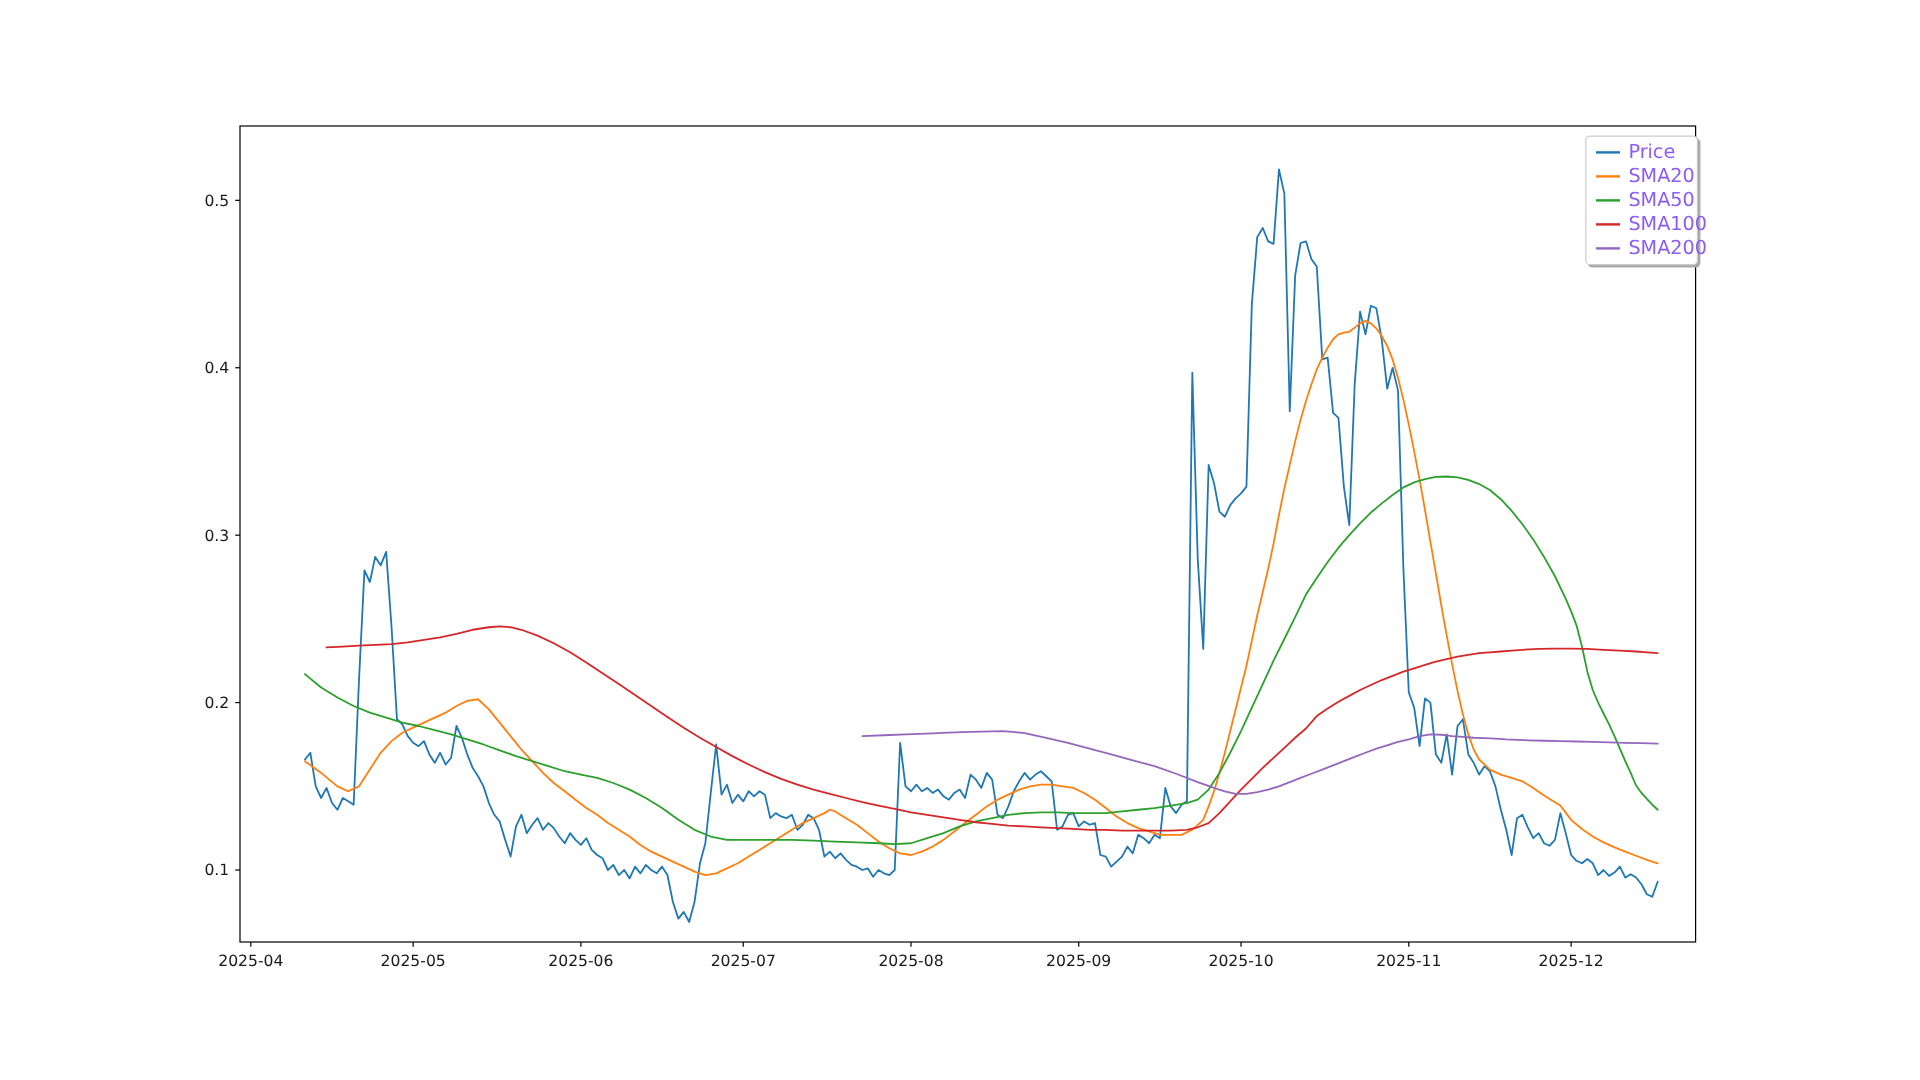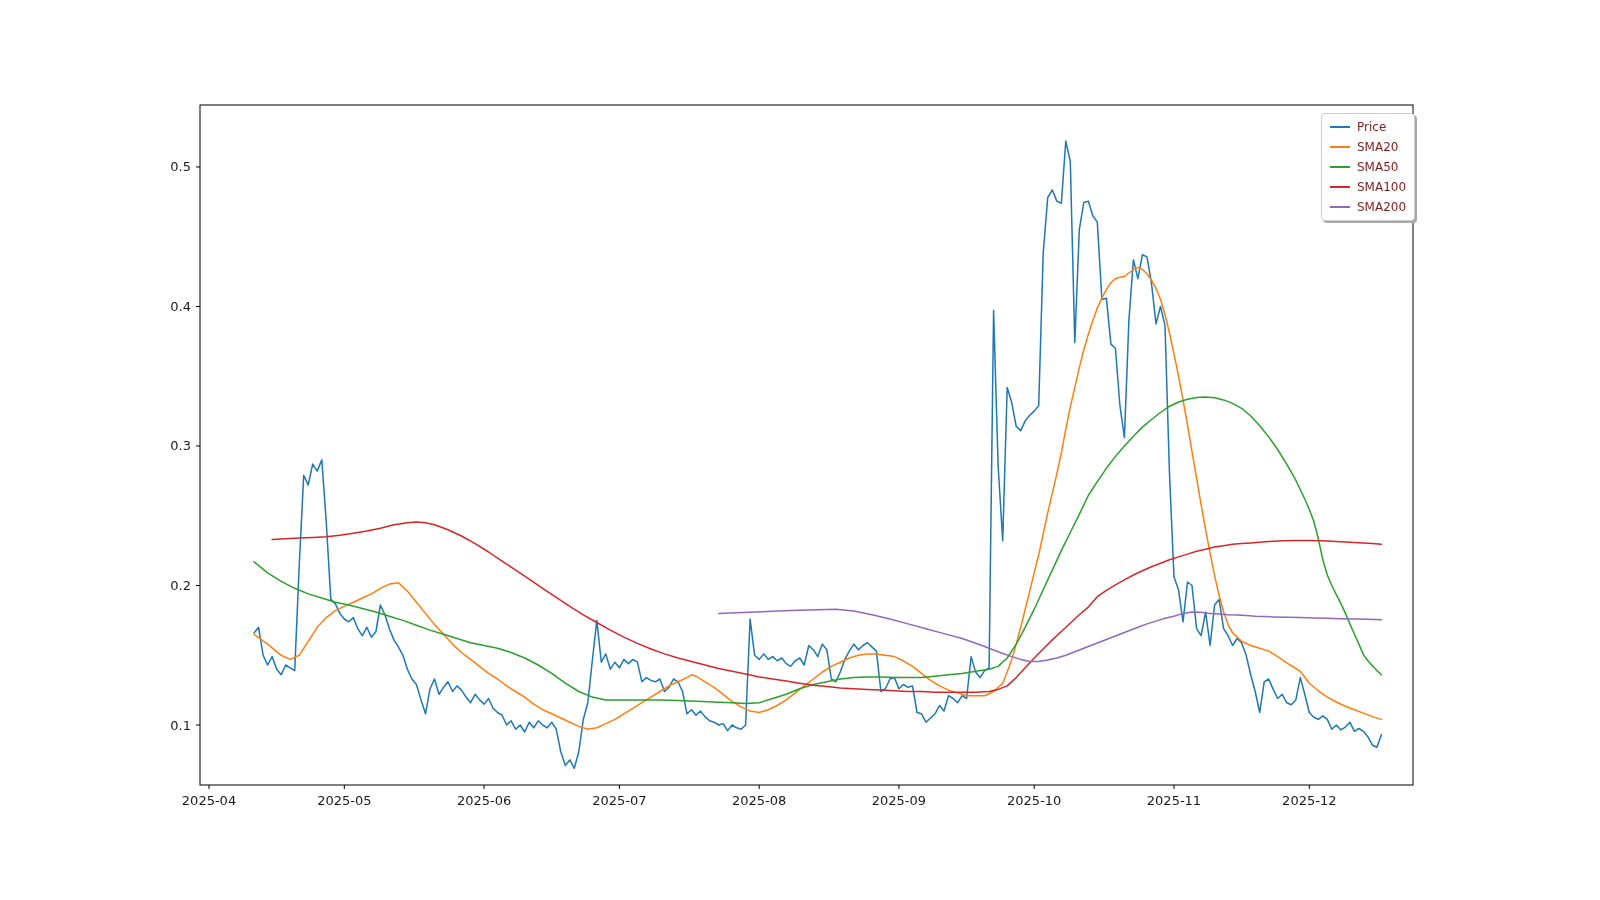--- a/index.html
+++ b/index.html
@@ -1,21 +1,21 @@
 <!DOCTYPE html>
 <html><head>
 <meta charset="utf-8">
 <style>
   html,body{margin:0;padding:0;background:#ffffff;}
   .figure{position:relative;width:1600px;height:900px;background:#ffffff;font-family:"DejaVu Sans","Liberation Sans",sans-serif;overflow:hidden;}
   .figure svg{position:absolute;left:0;top:0;}
   .legend{position:absolute;left:1321px;top:113px;width:76px;background:#ffffff;border:1px solid #cccccc;border-radius:4px;padding:6px 8px;box-shadow:2px 2px 0 #a8a8a8;display:flex;flex-direction:column;gap:6px;z-index:2;}
   .legend-row{display:flex;align-items:center;gap:7px;height:14px;}
   .swatch{display:inline-block;width:20px;height:2px;flex:0 0 20px;}
-  .legend-label{font-size:12px;color:#7f1d1d;line-height:14px;white-space:nowrap;}
+  .legend-label{font-size:16px;color:#8b5cf6;line-height:14px;white-space:nowrap;}
 </style>
 </head>
 <body>
 
 <div class="figure">
   <svg id="plot-svg" width="1600" height="900" viewBox="0 0 1600 900">
       <polyline points="254.1,632.9 258.6,627.3 263.1,655.3 267.6,665.0 272.1,656.6 276.7,669.2 281.2,674.8 285.7,665.0 290.2,667.8 294.7,670.6 299.2,566.0 303.7,475.3 308.2,485.0 312.7,464.1 317.2,471.1 321.8,459.9 326.3,522.7 330.8,599.4 335.3,603.6 339.8,613.4 344.3,619.0 348.8,621.8 353.3,617.6 357.8,628.7 362.3,635.7 366.8,627.3 371.4,637.1 375.9,631.5 380.4,605.0 384.9,614.8 389.4,628.7 393.9,639.9 398.4,646.9 402.9,655.3 407.4,669.2 411.9,679.0 416.4,684.5 421.0,699.9 425.5,713.8 430.0,688.7 434.5,679.0 439.0,694.3 443.5,687.3 448.0,681.8 452.5,691.5 457.0,685.9 461.5,690.1 466.0,697.1 470.6,702.7 475.1,694.3 479.6,699.9 484.1,704.1 488.6,698.5 493.1,708.3 497.6,712.5 502.1,715.2 506.6,725.0 511.1,720.8 515.7,729.2 520.2,725.0 524.7,732.0 529.2,722.2 533.7,727.8 538.2,720.8 542.7,725.0 547.2,727.8 551.7,722.2 556.2,729.2 560.7,751.5 565.3,765.5 569.8,759.9 574.3,768.3 578.8,751.5 583.3,719.4 587.8,702.7 592.3,660.8 596.8,620.4 601.3,662.2 605.8,653.9 610.3,669.2 614.9,662.2 619.4,667.8 623.9,659.4 628.4,663.6 632.9,659.4 637.4,662.2 641.9,681.8 646.4,677.6 650.9,680.4 655.4,681.8 659.9,679.0 664.5,691.5 669.0,687.3 673.5,679.0 678.0,681.8 682.5,691.5 687.0,713.8 691.5,709.7 696.0,715.2 700.5,711.1 705.0,716.6 709.6,720.8 714.1,722.2 718.6,725.0 723.1,723.6 727.6,730.6 732.1,725.0 736.6,727.8 741.1,729.2 745.6,725.0 750.1,619.0 754.6,655.3 759.2,659.4 763.7,653.9 768.2,659.4 772.7,656.6 777.2,660.8 781.7,658.0 786.2,663.6 790.7,666.4 795.2,660.8 799.7,658.0 804.2,665.0 808.8,645.5 813.3,649.7 817.8,656.6 822.3,644.1 826.8,649.7 831.3,679.0 835.8,681.8 840.3,672.0 844.8,659.4 849.3,651.1 853.8,644.1 858.4,649.7 862.9,645.5 867.4,642.7 871.9,646.9 876.4,651.1 880.9,691.5 885.4,688.7 889.9,679.0 894.4,677.6 898.9,688.7 903.4,684.5 908.0,687.3 912.5,685.9 917.0,712.5 921.5,713.8 926.0,722.2 930.5,718.0 935.0,713.8 939.5,705.5 944.0,711.1 948.5,695.7 953.1,698.5 957.6,702.7 962.1,695.7 966.6,698.5 971.1,656.6 975.6,672.0 980.1,677.6 984.6,670.6 989.1,667.8 993.6,310.6 998.1,465.5 1002.7,540.8 1007.2,387.4 1011.7,402.7 1016.2,426.4 1020.7,430.6 1025.2,420.9 1029.7,415.3 1034.2,411.1 1038.7,405.5 1043.2,253.4 1047.7,197.6 1052.3,190.0 1056.8,201.1 1061.3,203.2 1065.8,141.1 1070.3,161.4 1074.8,342.7 1079.3,229.7 1083.8,202.5 1088.3,201.1 1092.8,215.8 1097.3,222.1 1101.9,299.5 1106.4,298.1 1110.9,344.1 1115.4,348.3 1119.9,405.5 1124.4,437.6 1128.9,320.4 1133.4,259.7 1137.9,278.6 1142.4,254.8 1147.0,256.9 1151.5,283.4 1156.0,323.9 1160.5,306.5 1165.0,325.3 1169.5,473.9 1174.0,577.1 1178.5,589.7 1183.0,621.8 1187.5,582.0 1192.0,585.5 1196.6,628.7 1201.1,635.7 1205.6,612.0 1210.1,645.5 1214.6,605.0 1219.1,599.4 1223.6,628.7 1228.1,635.7 1232.6,645.5 1237.1,638.5 1241.6,642.7 1246.2,655.3 1250.7,674.8 1255.2,691.5 1259.7,712.5 1264.2,681.8 1268.7,679.0 1273.2,689.4 1277.7,698.5 1282.2,694.3 1286.7,702.7 1291.2,704.8 1295.8,699.9 1300.3,677.6 1304.8,694.3 1309.3,712.5 1313.8,717.3 1318.3,719.4 1322.8,715.9 1327.3,719.4 1331.8,729.2 1336.3,725.0 1340.9,729.9 1345.4,727.1 1349.9,722.2 1354.4,731.3 1358.9,728.5 1363.4,731.3 1367.9,736.9 1372.4,745.2 1376.9,747.3 1381.4,734.8" fill="none" stroke="#1f77b4" stroke-width="1.5" stroke-linejoin="round" stroke-linecap="round"></polyline>
       <polyline points="254.1,634.3 267.6,644.1 281.2,655.3 290.2,659.4 299.2,655.3 308.2,641.3 317.2,627.3 326.3,617.6 335.3,610.6 344.3,606.4 353.3,602.2 362.3,598.0 371.4,593.9 380.4,588.3 389.4,584.1 398.4,582.7 407.4,591.1 416.4,602.2 425.5,613.4 434.5,624.6 443.5,634.3 452.5,644.1 461.5,652.5 470.6,659.4 479.6,666.4 488.6,673.4 497.6,679.0 506.6,685.9 515.7,691.5 524.7,697.1 533.7,704.1 542.7,709.7 551.7,713.8 560.7,718.0 569.8,722.2 578.8,726.4 587.8,729.2 596.8,727.8 605.8,723.6 614.9,719.4 623.9,713.8 632.9,708.3 641.9,702.7 650.9,697.1 659.9,691.5 669.0,685.9 678.0,681.8 687.0,677.6 691.5,674.8 696.0,676.2 705.0,681.8 714.1,687.3 723.1,694.3 732.1,701.3 741.1,706.9 750.1,711.1 759.2,712.5 768.2,709.7 777.2,705.5 786.2,699.9 795.2,692.9 804.2,685.9 813.3,679.0 822.3,672.0 831.3,666.4 840.3,662.2 849.3,658.0 858.4,655.3 867.4,653.9 876.4,653.9 885.4,655.3 894.4,656.6 903.4,660.8 912.5,666.4 921.5,673.4 930.5,680.4 939.5,685.9 948.5,690.1 957.6,692.9 966.6,695.7 975.6,695.7 984.6,695.7 993.6,691.5 1002.7,683.2 1007.2,672.0 1011.7,659.4 1016.2,644.1 1020.7,627.3 1025.2,609.2 1029.7,591.1 1034.2,572.9 1038.7,554.8 1043.2,533.9 1047.7,512.9 1052.3,493.4 1056.8,473.9 1061.3,453.0 1065.8,429.2 1070.3,406.9 1074.8,387.4 1079.3,367.8 1083.8,349.7 1088.3,334.4 1092.8,320.4 1097.3,307.9 1101.9,298.1 1106.4,289.7 1110.9,282.7 1115.4,278.6 1119.9,277.2 1124.4,276.5 1128.9,273.0 1133.4,269.5 1137.9,267.4 1142.4,269.5 1147.0,273.7 1151.5,280.0 1156.0,288.3 1160.5,299.5 1165.0,314.8 1169.5,333.0 1174.0,353.9 1178.5,376.2 1183.0,399.9 1187.5,425.0 1192.0,451.6 1196.6,478.1 1201.1,504.6 1205.6,529.7 1210.1,553.4 1214.6,575.7 1219.1,595.3 1223.6,612.0 1228.1,624.6 1232.6,632.9 1241.6,641.3 1250.7,645.5 1259.7,648.3 1268.7,651.1 1277.7,656.6 1286.7,662.9 1295.8,668.5 1300.3,671.3 1309.3,683.2 1318.3,690.8 1327.3,697.1 1336.3,702.0 1345.4,706.2 1354.4,709.7 1363.4,713.1 1372.4,716.6 1381.4,719.4" fill="none" stroke="#ff7f0e" stroke-width="1.5" stroke-linejoin="round" stroke-linecap="round"></polyline>
       <polyline points="254.1,561.8 267.6,572.9 281.2,581.3 294.7,588.3 308.2,593.9 321.8,598.0 335.3,602.2 348.8,605.0 362.3,608.5 375.9,612.0 389.4,616.2 402.9,620.4 416.4,625.3 430.0,630.1 443.5,634.3 457.0,638.5 470.6,642.7 484.1,645.5 497.6,648.3 511.1,652.5 524.7,658.0 538.2,665.0 551.7,673.4 565.3,683.2 578.8,691.5 592.3,697.1 605.8,699.9 623.9,699.9 641.9,699.9 659.9,699.9 678.0,700.6 696.0,701.3 714.1,702.0 732.1,702.7 745.6,703.4 759.2,702.7 772.7,698.5 786.2,694.3 799.7,688.7 813.3,684.5 826.8,681.8 840.3,679.0 853.8,677.6 867.4,676.9 880.9,676.9 894.4,677.6 908.0,677.6 921.5,677.6 935.0,676.2 948.5,674.8 962.1,673.4 975.6,671.3 989.1,669.2 998.1,666.4 1007.2,658.0 1016.2,644.1 1025.2,627.3 1034.2,609.2 1043.2,589.7 1052.3,570.1 1061.3,550.6 1070.3,532.5 1079.3,514.3 1088.3,495.5 1097.3,481.6 1106.4,468.3 1115.4,456.4 1124.4,446.0 1133.4,436.2 1142.4,427.1 1151.5,419.5 1160.5,412.5 1169.5,406.2 1178.5,402.0 1187.5,399.2 1196.6,397.4 1205.6,397.1 1214.6,397.8 1223.6,399.9 1232.6,403.4 1241.6,408.3 1250.7,416.0 1259.7,425.7 1268.7,436.9 1277.7,449.5 1286.7,464.1 1295.8,480.2 1304.8,499.0 1309.3,509.5 1313.8,521.3 1318.3,538.8 1322.8,559.7 1327.3,575.0 1331.8,585.5 1336.3,594.6 1340.9,603.6 1345.4,613.4 1349.9,623.9 1354.4,634.3 1358.9,644.1 1363.4,654.6 1367.9,660.8 1372.4,665.7 1376.9,670.6 1381.4,674.8" fill="none" stroke="#2ca02c" stroke-width="1.5" stroke-linejoin="round" stroke-linecap="round"></polyline>
       <polyline points="272.1,539.5 285.7,538.8 299.2,538.1 312.7,537.4 326.3,536.7 339.8,535.3 353.3,533.2 366.8,531.1 380.4,528.3 393.9,524.8 407.4,522.7 416.4,522.0 425.5,522.7 434.5,524.8 448.0,529.7 461.5,536.0 475.1,543.6 488.6,552.0 502.1,561.1 515.7,570.1 529.2,579.2 542.7,588.3 556.2,597.4 569.8,606.4 583.3,614.8 596.8,622.5 610.3,630.1 623.9,637.1 637.4,643.4 650.9,649.0 664.5,653.9 678.0,658.0 691.5,661.5 705.0,665.0 718.6,668.5 732.1,671.3 745.6,674.1 759.2,676.9 772.7,679.0 786.2,681.1 799.7,683.2 813.3,685.2 826.8,686.6 840.3,688.0 853.8,688.7 867.4,689.4 880.9,690.1 894.4,690.8 908.0,691.5 921.5,691.5 935.0,692.2 948.5,692.2 962.1,692.2 975.6,692.2 989.1,691.5 998.1,689.4 1007.2,685.9 1016.2,677.6 1025.2,667.8 1034.2,658.0 1043.2,649.0 1052.3,639.9 1061.3,631.5 1070.3,623.2 1079.3,614.8 1088.3,607.1 1097.3,596.7 1106.4,590.4 1115.4,584.8 1124.4,579.9 1133.4,575.0 1142.4,570.8 1151.5,566.7 1160.5,563.2 1169.5,559.7 1178.5,556.9 1187.5,554.1 1196.6,551.3 1205.6,549.2 1214.6,547.1 1223.6,545.7 1232.6,544.3 1241.6,543.6 1250.7,542.9 1259.7,542.2 1268.7,541.5 1282.2,540.8 1295.8,540.6 1309.3,540.6 1322.8,540.8 1336.3,541.5 1349.9,542.2 1363.4,542.9 1372.4,543.6 1381.4,544.3" fill="none" stroke="#d62728" stroke-width="1.5" stroke-linejoin="round" stroke-linecap="round"></polyline>

